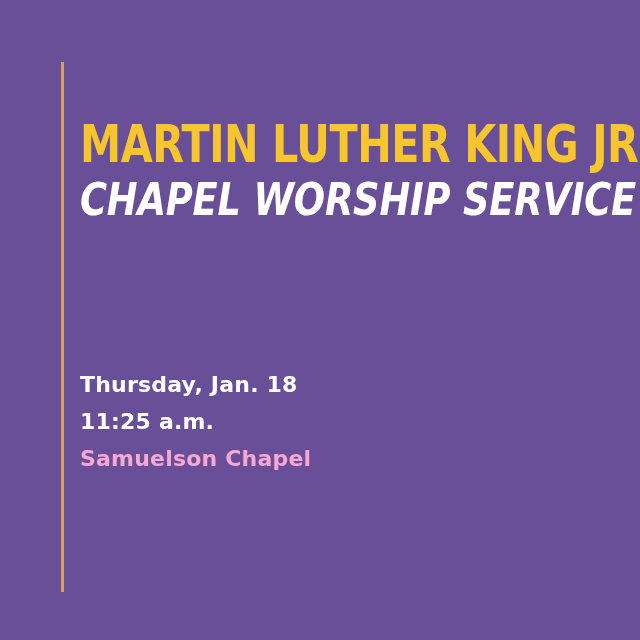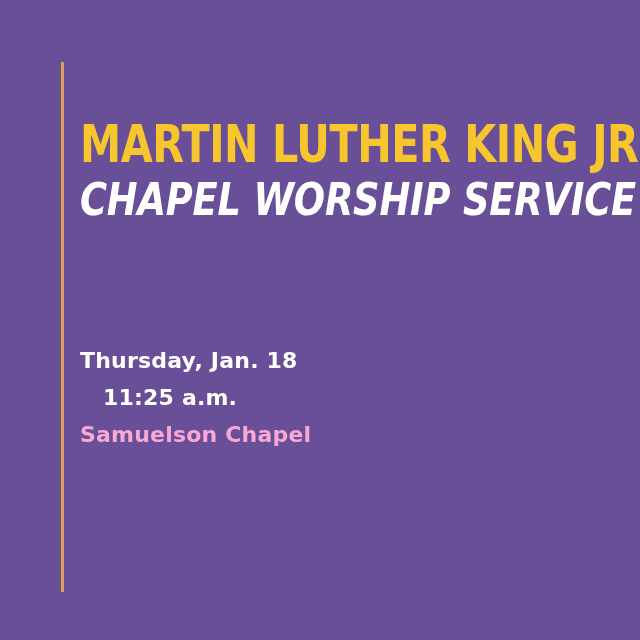--- a/index.html
+++ b/index.html
@@ -65,21 +65,21 @@
     transform: scaleX(0.93);
     transform-origin: left center;
     white-space: nowrap;
     margin-top: 2px;
   }
 
   
   #details-block {
     position: absolute;
     left: 80px;
-    top: 342px;
+    top: 366px;
     width: 460px;
   }
 
   .detail-line {
     display: block;
     color: #FFFFFF;
     font-family: "DejaVu Sans", "Liberation Sans", sans-serif;
     font-size: 22px;
     font-weight: bold;
     letter-spacing: 0.2px;
@@ -94,17 +94,17 @@
 
   <div id="accent-rule" style="background: rgb(217, 160, 91);"></div>
 
   <div id="headline-block">
     <span id="title-main" style="color: rgb(247, 197, 45);">MARTIN LUTHER KING JR.</span>
     <span id="title-sub" style="color: rgb(255, 255, 255);">CHAPEL WORSHIP SERVICE</span>
   </div>
 
   <div id="details-block">
     <span class="detail-line" style="color: rgb(255, 255, 255);">Thursday, Jan. 18</span>
-    <span class="detail-line" style="color: rgb(255, 255, 255); margin-left: 23px;">11:25 a.m.</span>
+    <span class="detail-line" style="color: rgb(255, 255, 255);">11:25 a.m.</span>
     <span class="detail-line" style="color: #f9a8d4;">Samuelson Chapel</span>
   </div>
 
 </div>
 
 </body></html>

